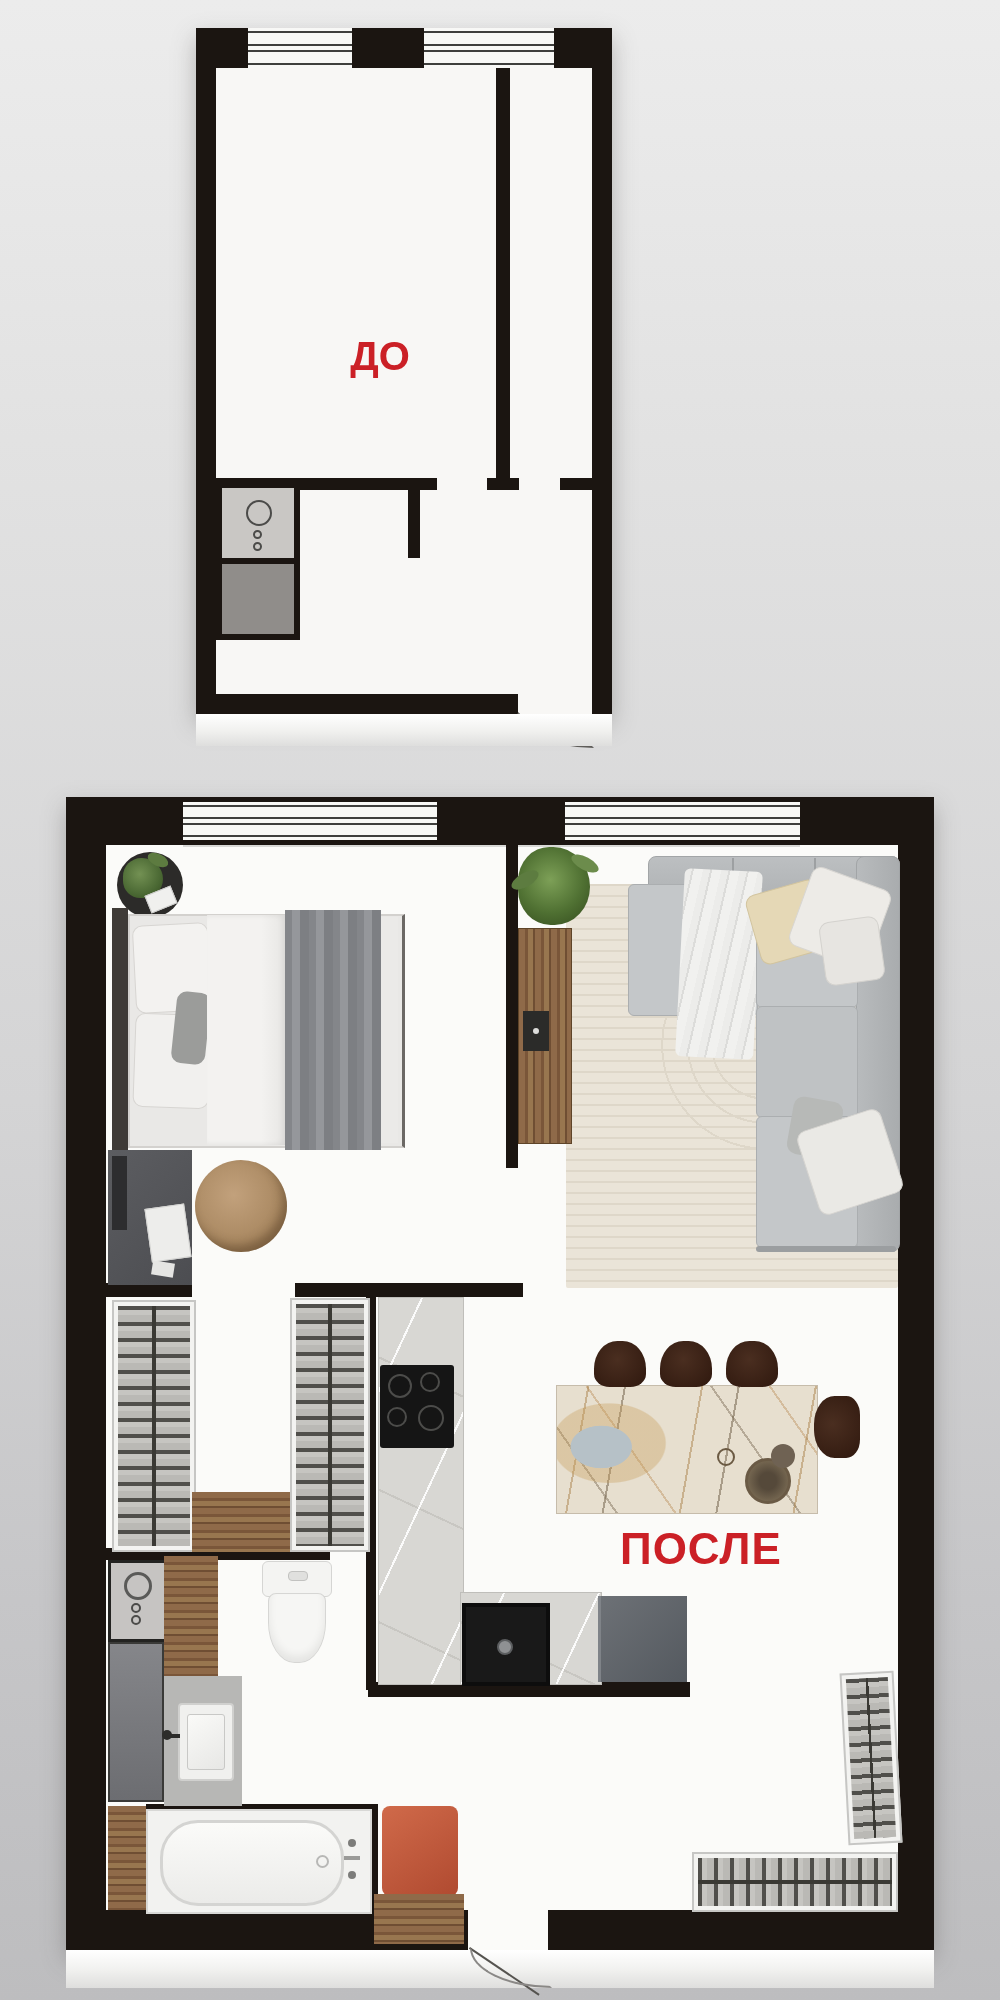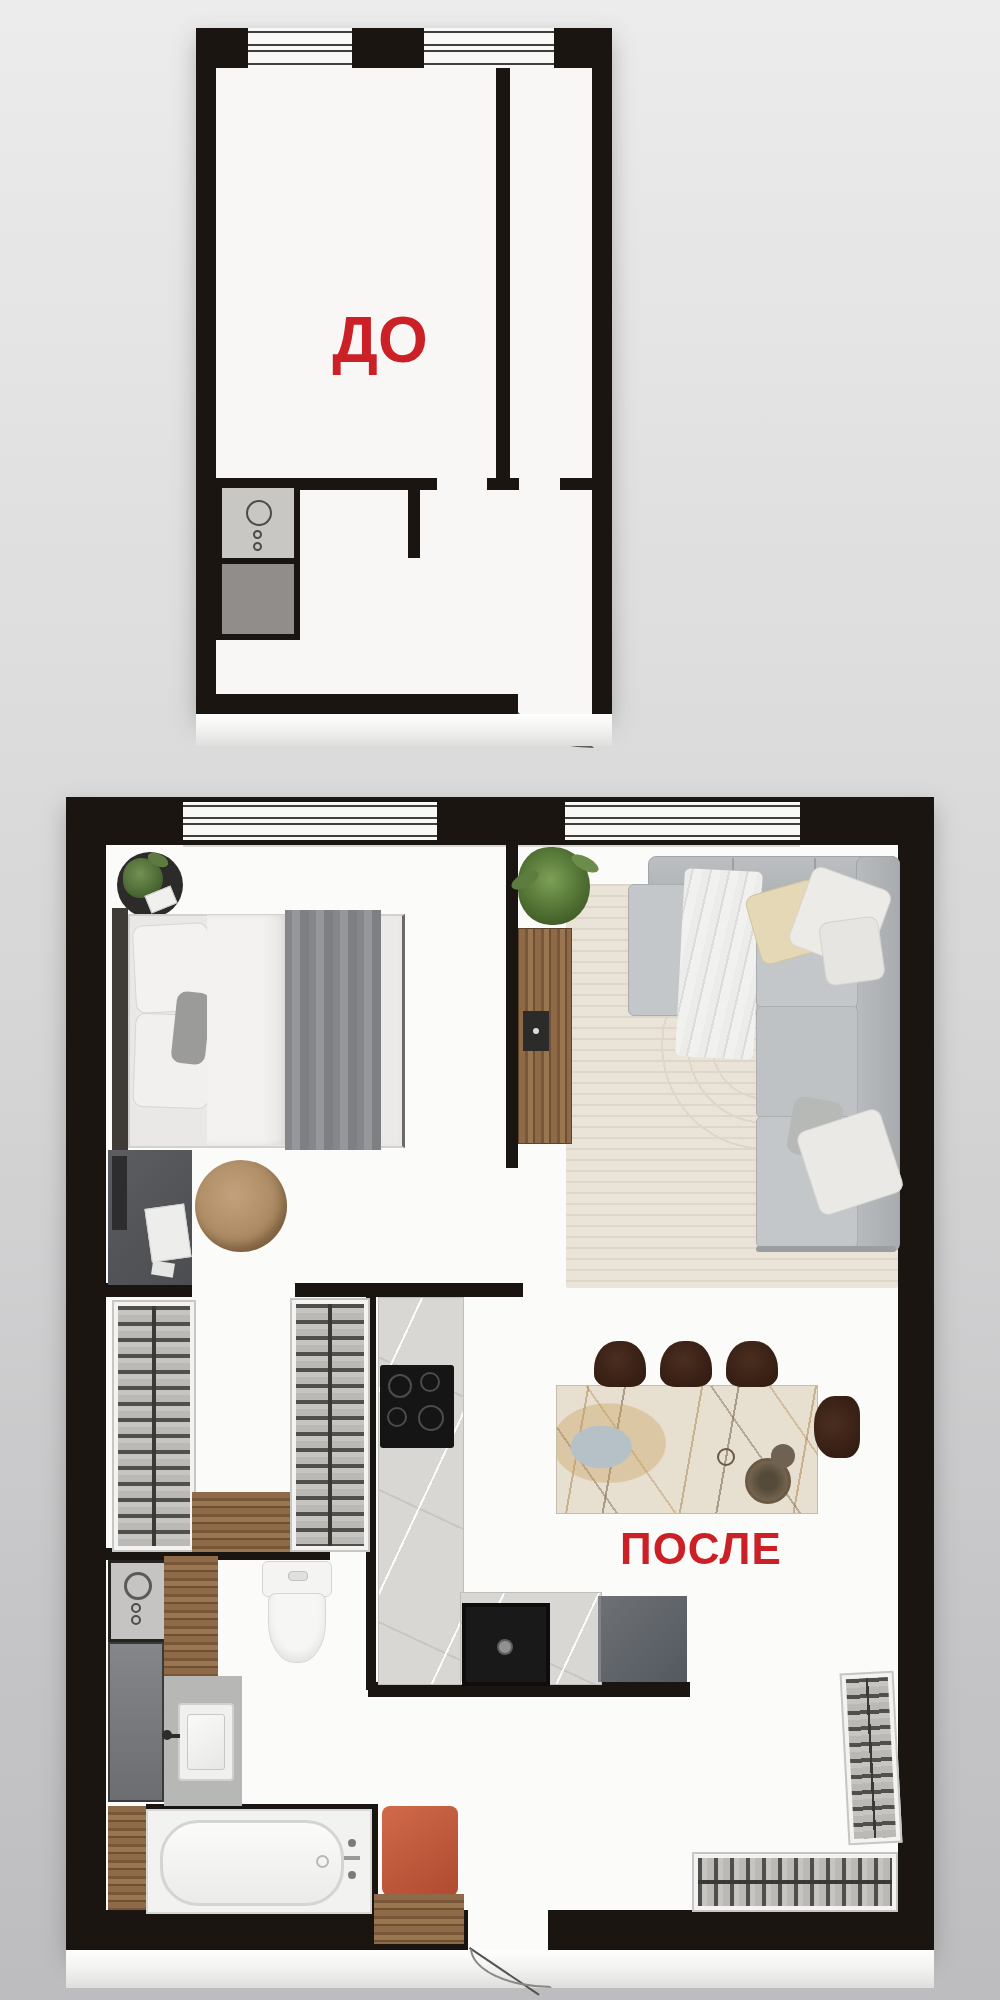--- a/index.html
+++ b/index.html
@@ -60,21 +60,21 @@
   <div class="abs" style="left:26px;top:460px;width:72px;height:70px;background:#c9c7c4">
     <div class="knob" style="left:24px;top:12px;width:22px;height:22px"></div>
     <div class="knob" style="left:31px;top:42px;width:5px;height:5px"></div>
     <div class="knob" style="left:31px;top:54px;width:5px;height:5px"></div>
   </div>
   <div class="abs" style="left:26px;top:536px;width:72px;height:70px;background:#908d8a"></div>
 
   <div class="abs" style="left:322px;top:684px;width:72px;height:32px;border:2px solid #5f5d5a;border-color:transparent transparent #5f5d5a #5f5d5a;border-radius:0 0 0 100%"></div>
   <div class="abs" style="left:322px;top:685px;width:42px;height:2px;background:#5f5d5a;transform:rotate(42deg);transform-origin:left top"></div>
 
-  <div class="redlabel" style="left:124px;top:284px;width:120px;font-size:64px;line-height:56px">ДО</div>
+  <div class="redlabel" style="left:124px;top:300px;width:120px;font-size:40px;line-height:56px">ДО</div>
 
   <div class="pstrip" style="top:686px;height:32px"></div>
 </div>
 
 <div class="paper" style="left:66px;top:797px;width:868px;height:1153px;background:#fbfbf9">
 
   <div class="wall" style="left:0;top:0;width:868px;height:48px"></div>
   <div class="wall" style="left:0;top:0;width:40px;height:1153px"></div>
   <div class="wall" style="left:832px;top:0;width:36px;height:1153px"></div>
   <div class="wall" style="left:0;top:1113px;width:402px;height:40px"></div>

